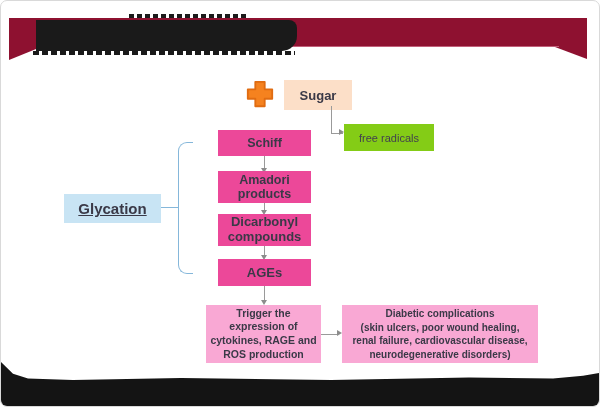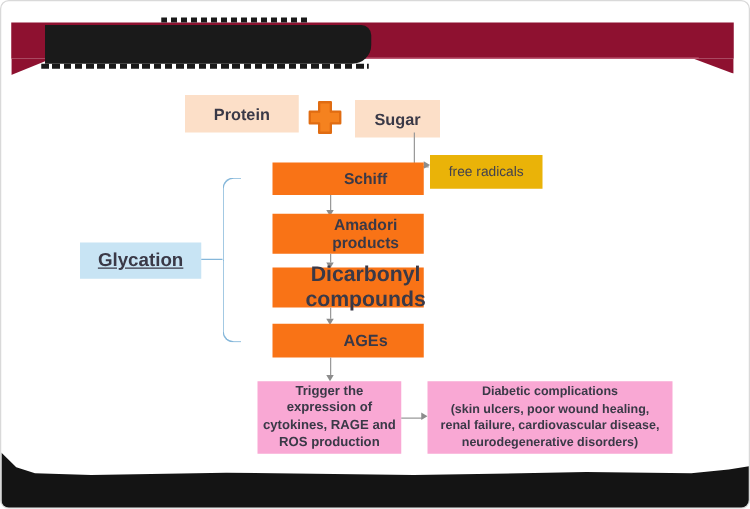--- a/index.html
+++ b/index.html
@@ -22,30 +22,30 @@
   .redact-dots-bottom{position:absolute;left:32px;top:50px;width:262px;height:4px;
     background:repeating-linear-gradient(90deg,#1a1a1a 0 6px,transparent 6px 9px);}
   
   .redact-caption{position:absolute;left:0;top:358px;width:600px;height:49px;background:#141414;
     clip-path:polygon(0 6%,2% 30%,4.5% 40%,12% 43%,30% 39%,55% 43%,78% 38%,92% 40%,97% 34%,100% 28%,100% 100%,0 100%);}
   
   .box{position:absolute;display:flex;align-items:center;justify-content:center;
     text-align:center;font-weight:bold;color:#3a3947;}
   .box span{white-space:pre-line;}
   .peach-light{background:#fcdfc8;}
-  .peach{background:#f97316;padding-left:28px;}
-  .peach-mid{background:#eab308;justify-content:center;}
+  .peach{background:#ec4899;}
+  .peach-mid{background:#84cc16;justify-content:center;}
   .peach-soft{background:#f9a8d4;}
   .blue{background:#c8e4f4;}
   .b-protein{left:147px;top:75px;width:91px;height:30px;font-size:13px;}
   .b-sugar{left:283px;top:79px;width:68px;height:30px;font-size:13px;}
   .b-free{left:343px;top:123px;width:90px;height:27px;font-size:11px;font-weight:normal;color:#43424e;}
   .b-schiff{left:217px;top:129px;width:93px;height:26px;font-size:12.5px;}
   .b-amadori{left:217px;top:170px;width:93px;height:32px;font-size:12.5px;line-height:1.15;}
-  .b-dicarbonyl{left:217px;top:213px;width:93px;height:32px;font-size:17px;line-height:1.15;}
+  .b-dicarbonyl{left:217px;top:213px;width:93px;height:32px;font-size:13px;line-height:1.15;}
   .b-ages{left:217px;top:258px;width:93px;height:27px;font-size:13px;}
   .b-glycation{left:63px;top:193px;width:97px;height:29px;font-size:15px;text-decoration:underline;}
   .b-trigger{left:205px;top:304px;width:115px;height:58px;font-size:10.5px;line-height:1.3;}
   .b-diabetic{left:341px;top:304px;width:196px;height:58px;font-size:10px;line-height:1.35;align-items:center;}
   
   .plus{position:absolute;left:244px;top:78px;width:30px;height:30px;}
   
   .vline{position:absolute;width:0;border-left:1px solid #9a9a9a;}
   .vl-1{left:263px;top:155px;height:12px;}
   .vl-2{left:263px;top:202px;height:7px;}
@@ -74,23 +74,20 @@
 
 <div class="page">
 
   <div class="ribbon-main"></div>
   <div class="ribbon-fold-left"></div>
   <div class="ribbon-fold-right"></div>
   <div class="redact-dots-top"></div>
   <div class="redact-title"></div>
   <div class="redact-dots-bottom"></div>
 
-  <div class="box peach-light b-protein">
-    <span>Protein</span>
-  </div>
 
   <div class="plus">
     <svg width="30" height="30" viewBox="0 0 32 32">
       <path d="M11 3 h10 v8 h8 v10 h-8 v8 h-10 v-8 h-8 v-10 h8 z" fill="#F5821F" stroke="#E06C12" stroke-width="2" stroke-linejoin="round"></path>
     </svg>
   </div>
 
   <div class="box peach-light b-sugar">
     <span>Sugar</span>
   </div>

